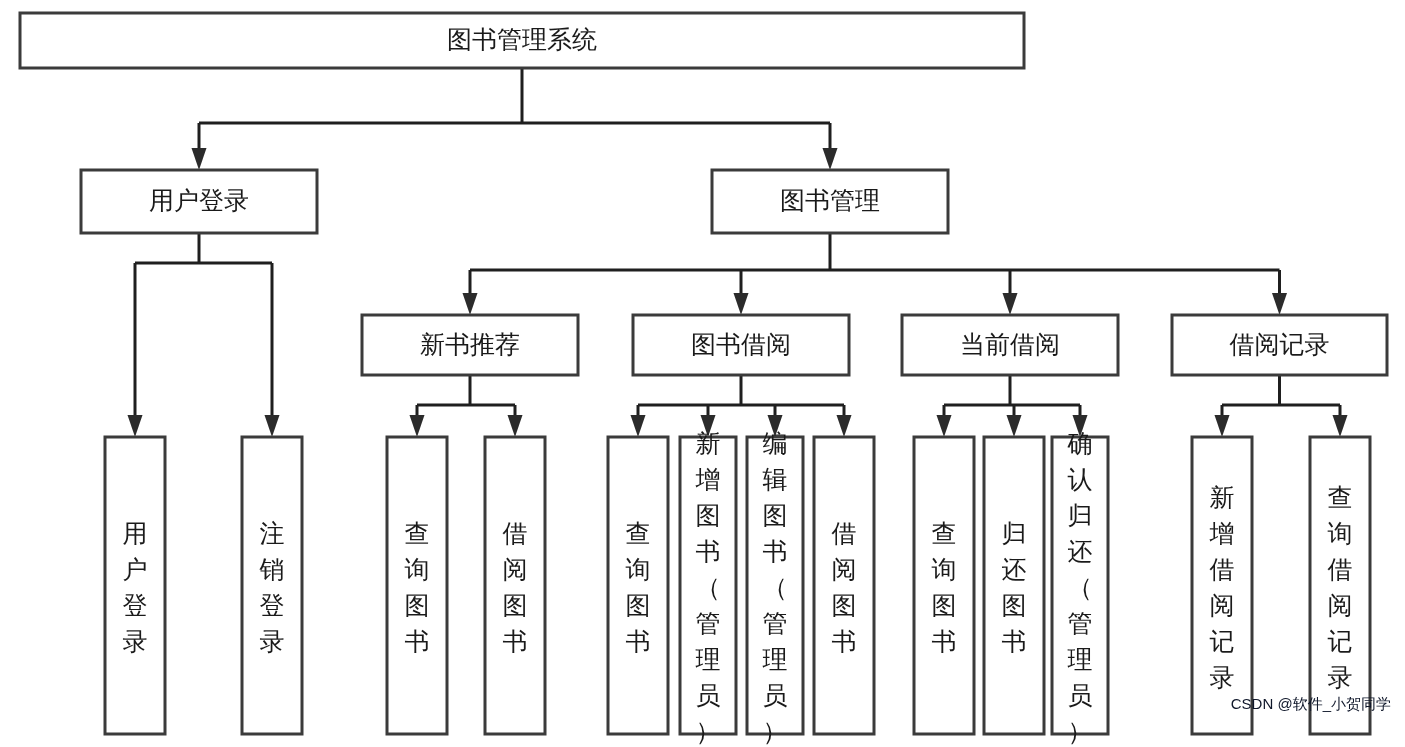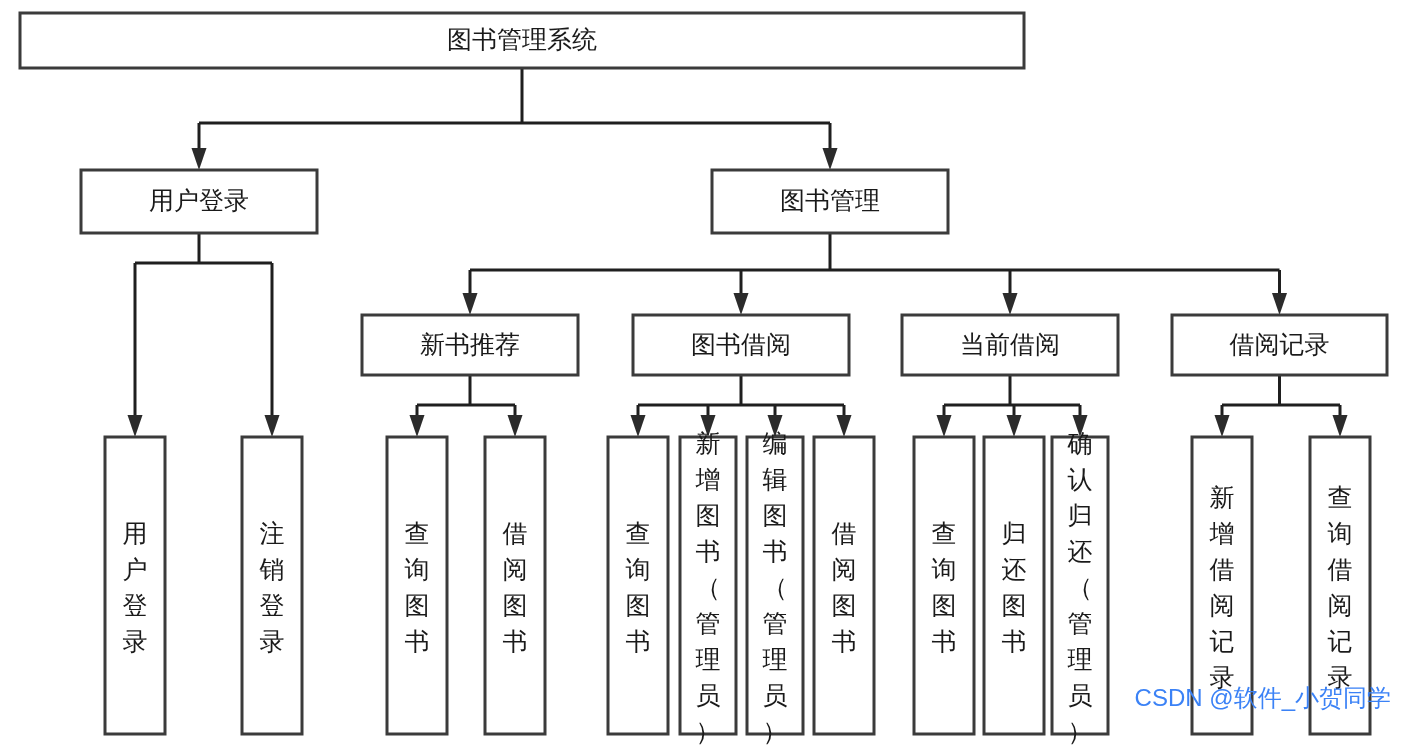--- a/index.html
+++ b/index.html
@@ -53,22 +53,22 @@
     font-family: "Liberation Sans", "DejaVu Sans", sans-serif;
     font-size: 25px;
     fill: #1a1a1a;
     text-anchor: middle;
   }
   .watermark-text {
     position: absolute;
     right: 14px;
     bottom: 6px;
     font-family: "Liberation Sans", "DejaVu Sans", sans-serif;
-    font-size: 24px;
-    color: #3b82f6;
+    font-size: 15px;
+    color: #0f172a;
     white-space: nowrap;
     user-select: none;
     text-align: center;
   }
 </style>
 </head>
 <body>
 
 <div id="diagram-root">
   <svg id="chart-svg" viewBox="0 0 1405 747" xmlns="http://www.w3.org/2000/svg">

